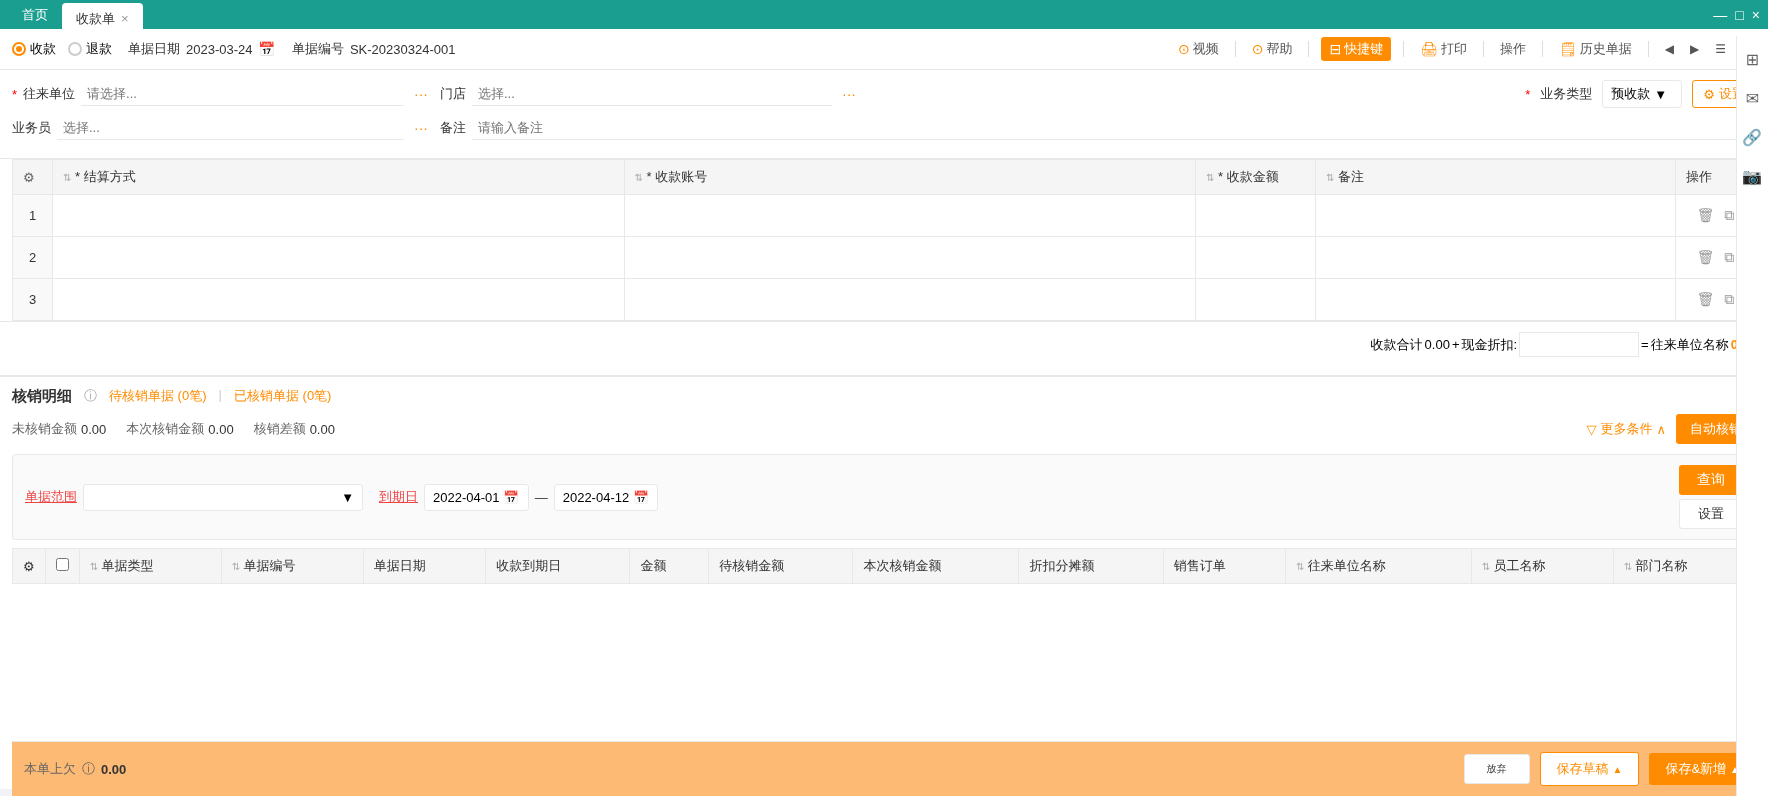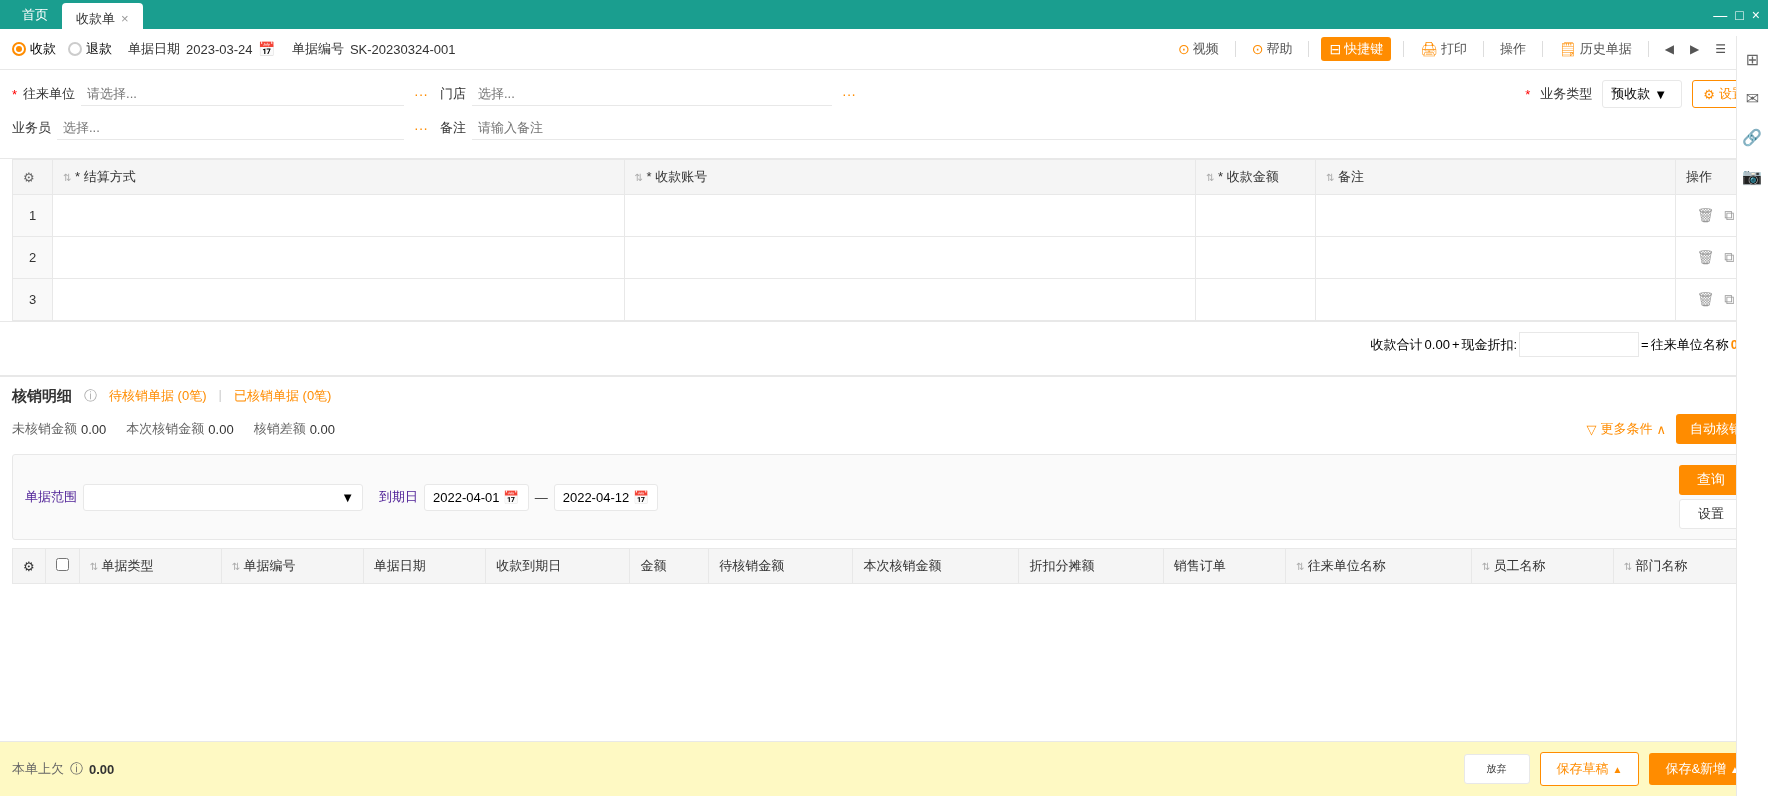--- a/index.html
+++ b/index.html
@@ -80,34 +80,34 @@
     .stat-item { display: flex; align-items: center; gap: 4px; }
     .stat-label { color: #666; }
     .stat-value { color: #333; }
     .filter-right { margin-left: auto; display: flex; align-items: center; gap: 10px; }
     .more-conditions { display: flex; align-items: center; gap: 4px; color: #ff8c00; cursor: pointer; font-size: 13px; }
     .auto-btn { background: #ff8c00; color: #fff; border: none; padding: 6px 14px; border-radius: 3px; cursor: pointer; font-size: 13px; }
 
     
     .filter-row { display: flex; align-items: center; gap: 16px; padding: 8px 0; border: 1px solid #e8e8e8; border-radius: 3px; padding: 10px 12px; margin-bottom: 8px; background: #fafafa; }
     .filter-field { display: flex; align-items: center; gap: 6px; }
-    .filter-label { color: #4c1d95; white-space: nowrap; }
+    .filter-label { color: #ef4444; white-space: nowrap; text-decoration: underline; }
     .filter-select { border: 1px solid #e8e8e8; padding: 5px 8px; border-radius: 3px; display: flex; align-items: center; gap: 4px; min-width: 200px; cursor: pointer; background: #fff; }
     .filter-date { border: 1px solid #e8e8e8; padding: 5px 8px; border-radius: 3px; display: flex; align-items: center; gap: 4px; cursor: pointer; background: #fff; }
     .date-sep { color: #333; }
     .filter-actions { margin-left: auto; display: flex; flex-direction: column; gap: 4px; }
     .query-btn { background: #ff8c00; color: #fff; border: none; padding: 6px 18px; border-radius: 3px; cursor: pointer; font-size: 14px; }
     .settings-btn2 { background: #fff; color: #333; border: 1px solid #e8e8e8; padding: 5px 18px; border-radius: 3px; cursor: pointer; font-size: 13px; }
 
     
     .bottom-table { width: 100%; border-collapse: collapse; }
     .bottom-table th { background: #f5f5f5; border: 1px solid #e8e8e8; padding: 8px 10px; text-align: left; color: #333; font-weight: normal; white-space: nowrap; font-size: 12px; }
 
     
-    .footer { display: flex; align-items: center; padding: 10px 12px; border-top: 1px solid #e8e8e8; background: #fef9c3; position: fixed; bottom: 0; left: 0; right: 0; }
+    .footer { display: flex; align-items: center; padding: 10px 12px; border-top: 1px solid #e8e8e8; background: #fdba74; position: fixed; bottom: 0; left: 12px; right: 0; }
     .footer-left { display: flex; align-items: center; gap: 6px; }
     .footer-label { color: #666; font-size: 13px; }
     .footer-value { color: #333; font-weight: bold; }
     .footer-right { margin-left: auto; display: flex; align-items: center; gap: 10px; }
     .discard-btn { background: #fff; color: #333; border: 1px solid #e8e8e8; padding: 7px 22px; border-radius: 3px; cursor: pointer; font-size: 10px; }
     .save-draft-btn { background: #fff; color: #ff8c00; border: 1px solid #ff8c00; padding: 7px 16px; border-radius: 3px; cursor: pointer; font-size: 13px; display: flex; align-items: center; gap: 4px; }
     .save-new-btn { background: #ff8c00; color: #fff; border: none; padding: 7px 16px; border-radius: 3px; cursor: pointer; font-size: 13px; display: flex; align-items: center; gap: 4px; }
     .btn-arrow { font-size: 10px; }
 
     

